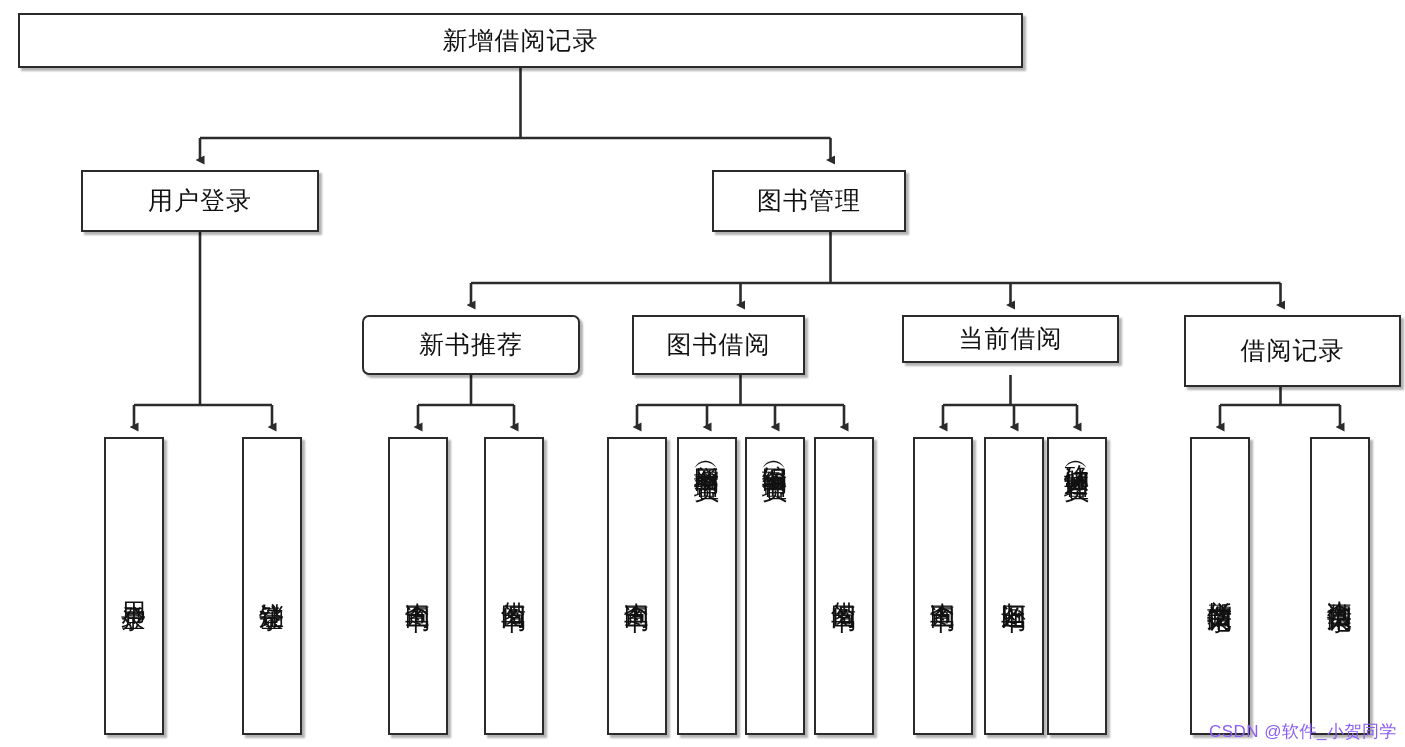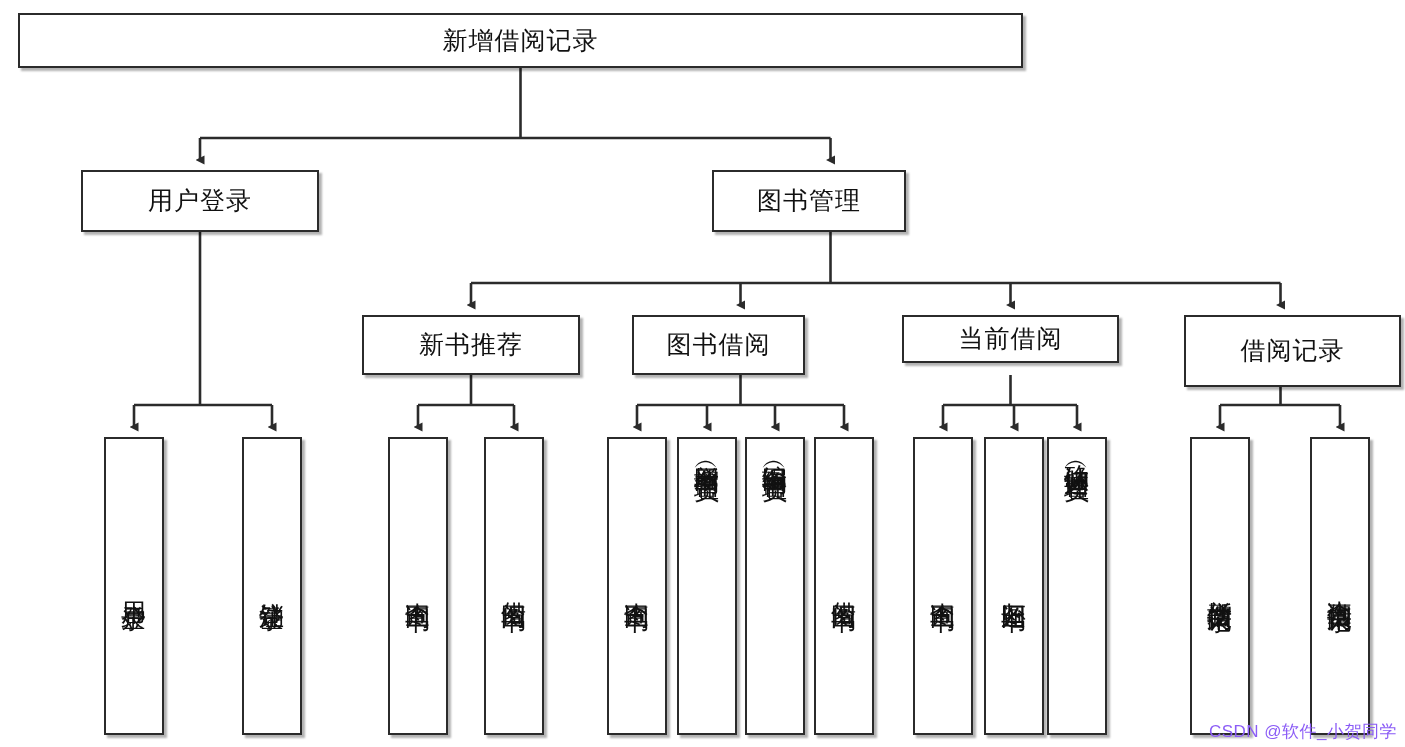--- a/index.html
+++ b/index.html
@@ -124,21 +124,21 @@
   </div>
 
   <div class="node node-h" id="node-user-login" style="left:81px; top:170px; width:238px; height:62px;">
     <span class="node-label">用户登录</span>
   </div>
 
   <div class="node node-h" id="node-book-manage" style="left:712px; top:170px; width:194px; height:62px;">
     <span class="node-label">图书管理</span>
   </div>
 
-  <div class="node node-h" id="node-new-book-rec" style="left:362px; top:315px; width:218px; height:60px;">
+  <div class="node node-h" id="node-new-book-rec" style="left:362px; top:315px; width:218px; height:60px;border-radius:7px;">
     <span class="node-label">新书推荐</span>
   </div>
 
   <div class="node node-h" id="node-book-borrow" style="left:632px; top:315px; width:173px; height:60px;">
     <span class="node-label">图书借阅</span>
   </div>
 
   <div class="node node-h" id="node-current-borrow" style="left:902px; top:315px; width:217px; height:48px;">
     <span class="node-label">当前借阅</span>
   </div>

